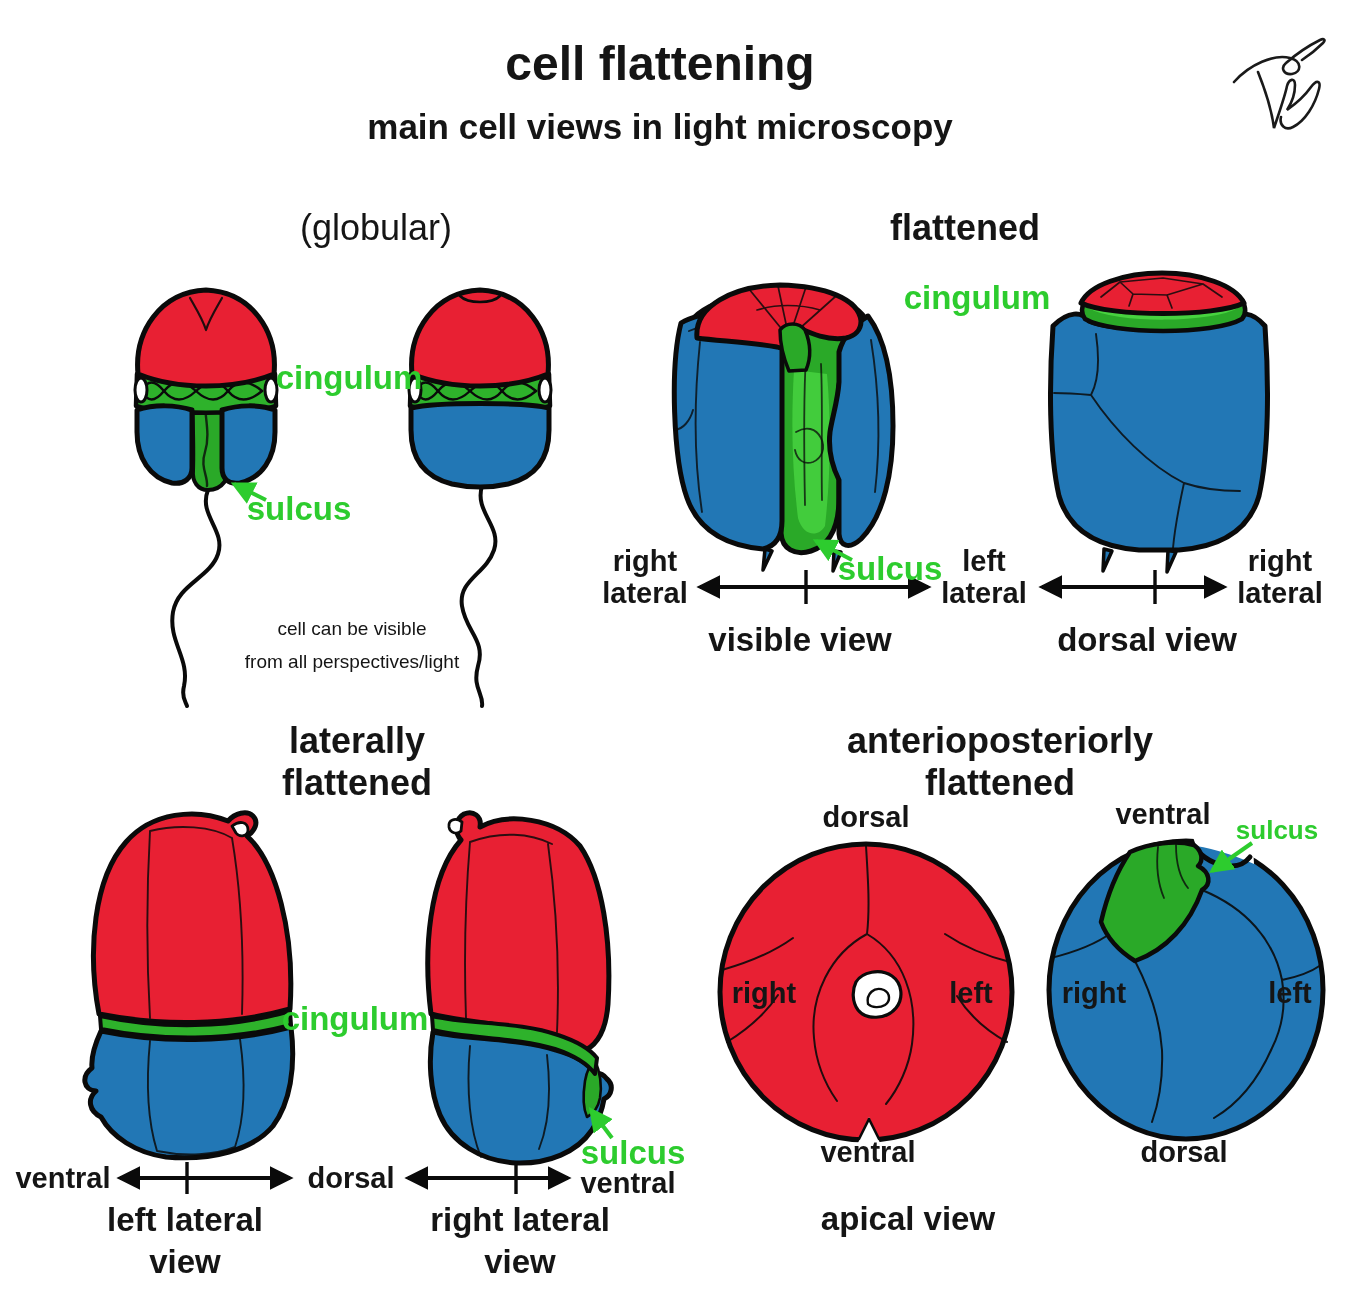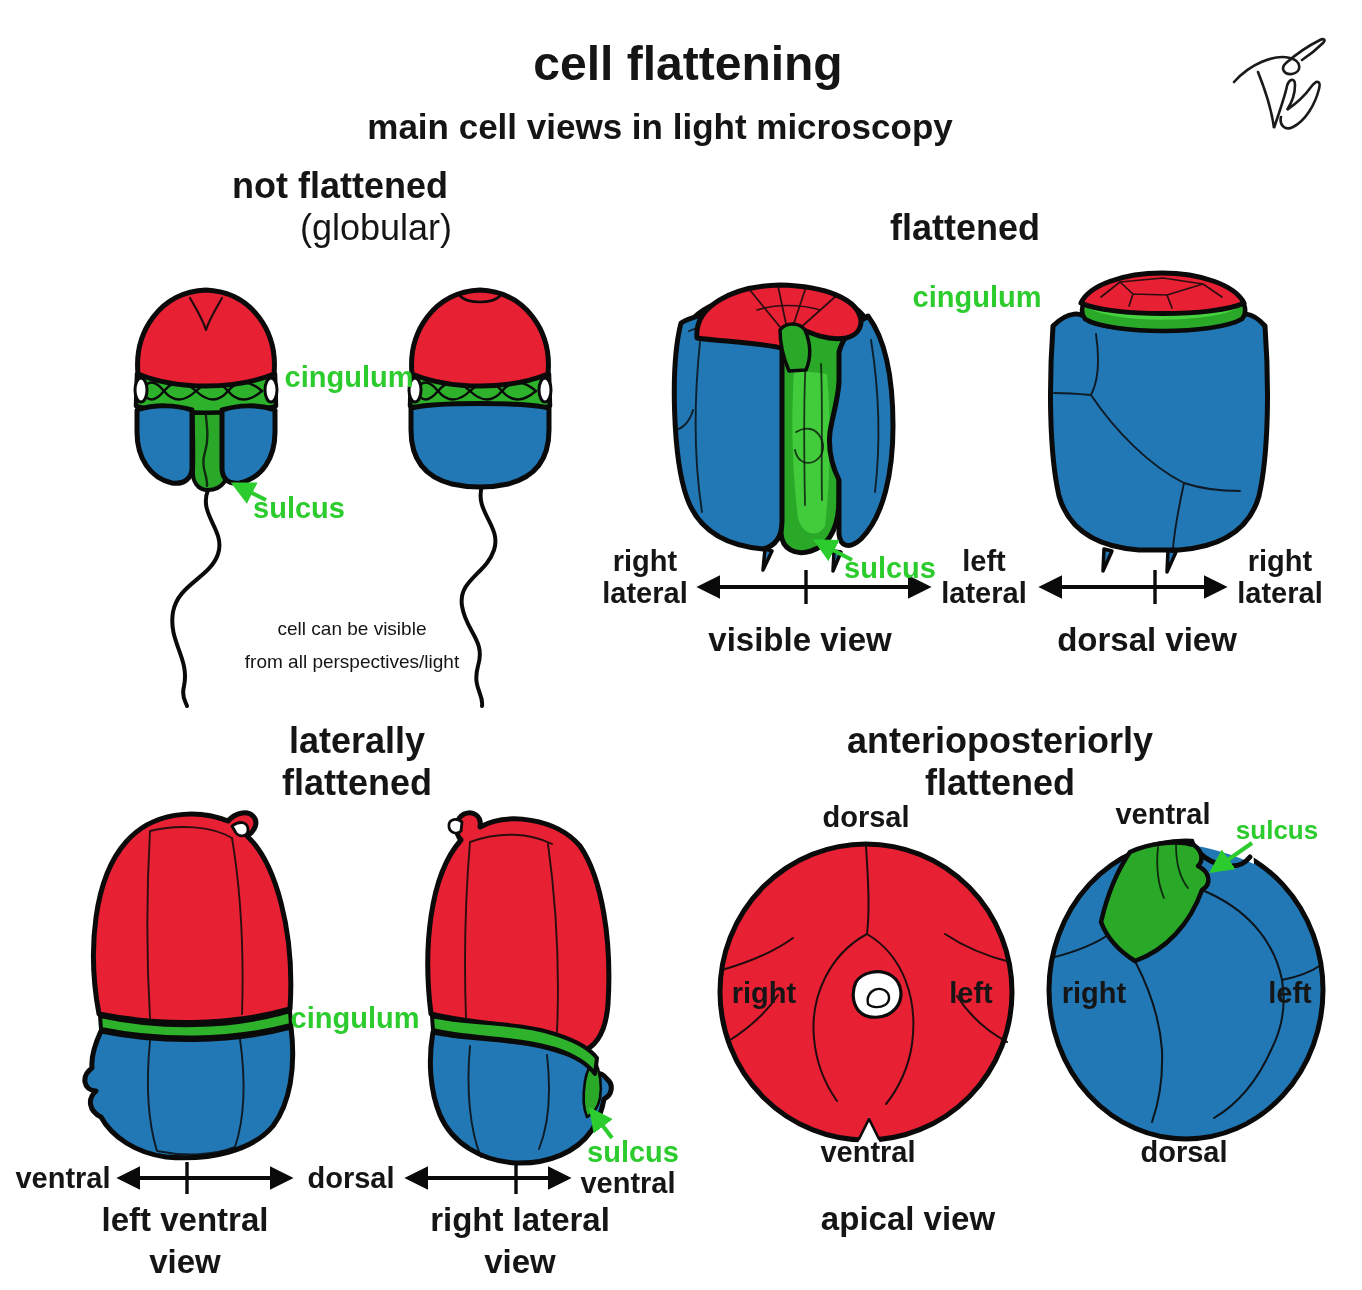--- a/index.html
+++ b/index.html
@@ -1,27 +1,27 @@
 <!DOCTYPE html>
 <html><head>
 <meta charset="utf-8">
 <style>
   html,body{margin:0;padding:0;background:#fff;}
   .canvas{position:relative;width:1362px;height:1290px;background:#ffffff;overflow:hidden;
           font-family:"Liberation Sans", sans-serif;color:#151515;}
   svg.layer{position:absolute;left:0;top:0;}
   .lbl{position:absolute;transform:translate(-50%,-50%);white-space:nowrap;text-align:center;
        font-weight:700;color:#151515;line-height:1;}
-  .t-title{font-size:48px;margin-left:28px;}
+  .t-title{font-size:48px;}
   .t-sub{font-size:35px;font-weight:700;}
   .t-head{font-size:36px;}
   .t-head.reg{font-weight:400;margin-left:36px;}
   .t-axis{font-size:29px;}
   .t-cap{font-size:33px;}
-  .t-organ{font-size:29px;color:#2dcc2e;text-align:center;}
+  .t-organ{font-size:33px;color:#2dcc2e;text-align:center;}
   .t-organ-sm{font-size:26px;color:#2dcc2e;}
   .t-note{font-size:19px;font-weight:400;}
 </style>
 </head>
 <body>
 
 <div class="canvas">
 
   <svg class="layer" width="1362" height="1290" viewBox="0 0 1362 1290">
     <defs>
@@ -148,21 +148,20 @@
 
     <g transform="translate(1228,32)" stroke="#1a1a1a" stroke-width="2.6" fill="none" stroke-linecap="round">
       <path d="M6,50 C22,32 46,22 62,26 C74,29 74,40 64,42 C56,43 52,36 58,31 C66,24 80,14 92,8 C96,6 98,8 95,11 C88,18 80,24 74,28"></path>
       <path d="M30,40 C38,60 44,80 46,96 C52,78 57,64 59,54 C61,47 67,45 67,53 C67,62 63,72 59,78 C66,73 76,65 83,55 C89,47 93,49 91,57 C87,73 77,89 65,95 C57,99 51,93 53,85"></path>
     </g>
   </svg>
 
   <div class="lbl t-title" style="left:660px;top:64px">cell flattening</div>
   <div class="lbl t-sub" style="left:660px;top:126px">main cell views in light microscopy</div>
 
-  <div class="lbl t-head" style="left:340px;top:186px">not flattened</div>
   <div class="lbl t-head reg" style="left:340px;top:228px">(globular)</div>
   <div class="lbl t-organ" style="left:349px;top:377px">cingulum</div>
   <div class="lbl t-organ" style="left:299px;top:508px">sulcus</div>
   <div class="lbl t-note" style="left:352px;top:628px">cell can be visible</div>
   <div class="lbl t-note" style="left:352px;top:661px">from all perspectives/light</div>
 
   <div class="lbl t-head" style="left:965px;top:228px">flattened</div>
   <div class="lbl t-organ" style="left:977px;top:297px">cingulum</div>
   <div class="lbl t-organ" style="left:890px;top:568px">sulcus</div>
   <div class="lbl t-axis" style="left:645px;top:561px">right</div>
@@ -174,21 +173,21 @@
   <div class="lbl t-cap" style="left:800px;top:639px">visible view</div>
   <div class="lbl t-cap" style="left:1147px;top:639px">dorsal view</div>
 
   <div class="lbl t-head" style="left:357px;top:741px">laterally</div>
   <div class="lbl t-head" style="left:357px;top:783px">flattened</div>
   <div class="lbl t-organ" style="left:355px;top:1018px">cingulum</div>
   <div class="lbl t-organ" style="left:633px;top:1152px">sulcus</div>
   <div class="lbl t-axis" style="left:63px;top:1178px">ventral</div>
   <div class="lbl t-axis" style="left:351px;top:1178px">dorsal</div>
   <div class="lbl t-axis" style="left:628px;top:1183px">ventral</div>
-  <div class="lbl t-cap" style="left:185px;top:1219px">left ventral</div>
+  <div class="lbl t-cap" style="left:185px;top:1219px">left lateral</div>
   <div class="lbl t-cap" style="left:185px;top:1261px">view</div>
   <div class="lbl t-cap" style="left:520px;top:1219px">right lateral</div>
   <div class="lbl t-cap" style="left:520px;top:1261px">view</div>
 
   <div class="lbl t-head" style="left:1000px;top:741px">anterioposteriorly</div>
   <div class="lbl t-head" style="left:1000px;top:783px">flattened</div>
   <div class="lbl t-axis" style="left:866px;top:817px">dorsal</div>
   <div class="lbl t-axis" style="left:1163px;top:814px">ventral</div>
   <div class="lbl t-organ-sm" style="left:1277px;top:830px">sulcus</div>
   <div class="lbl t-axis" style="left:764px;top:993px">right</div>

